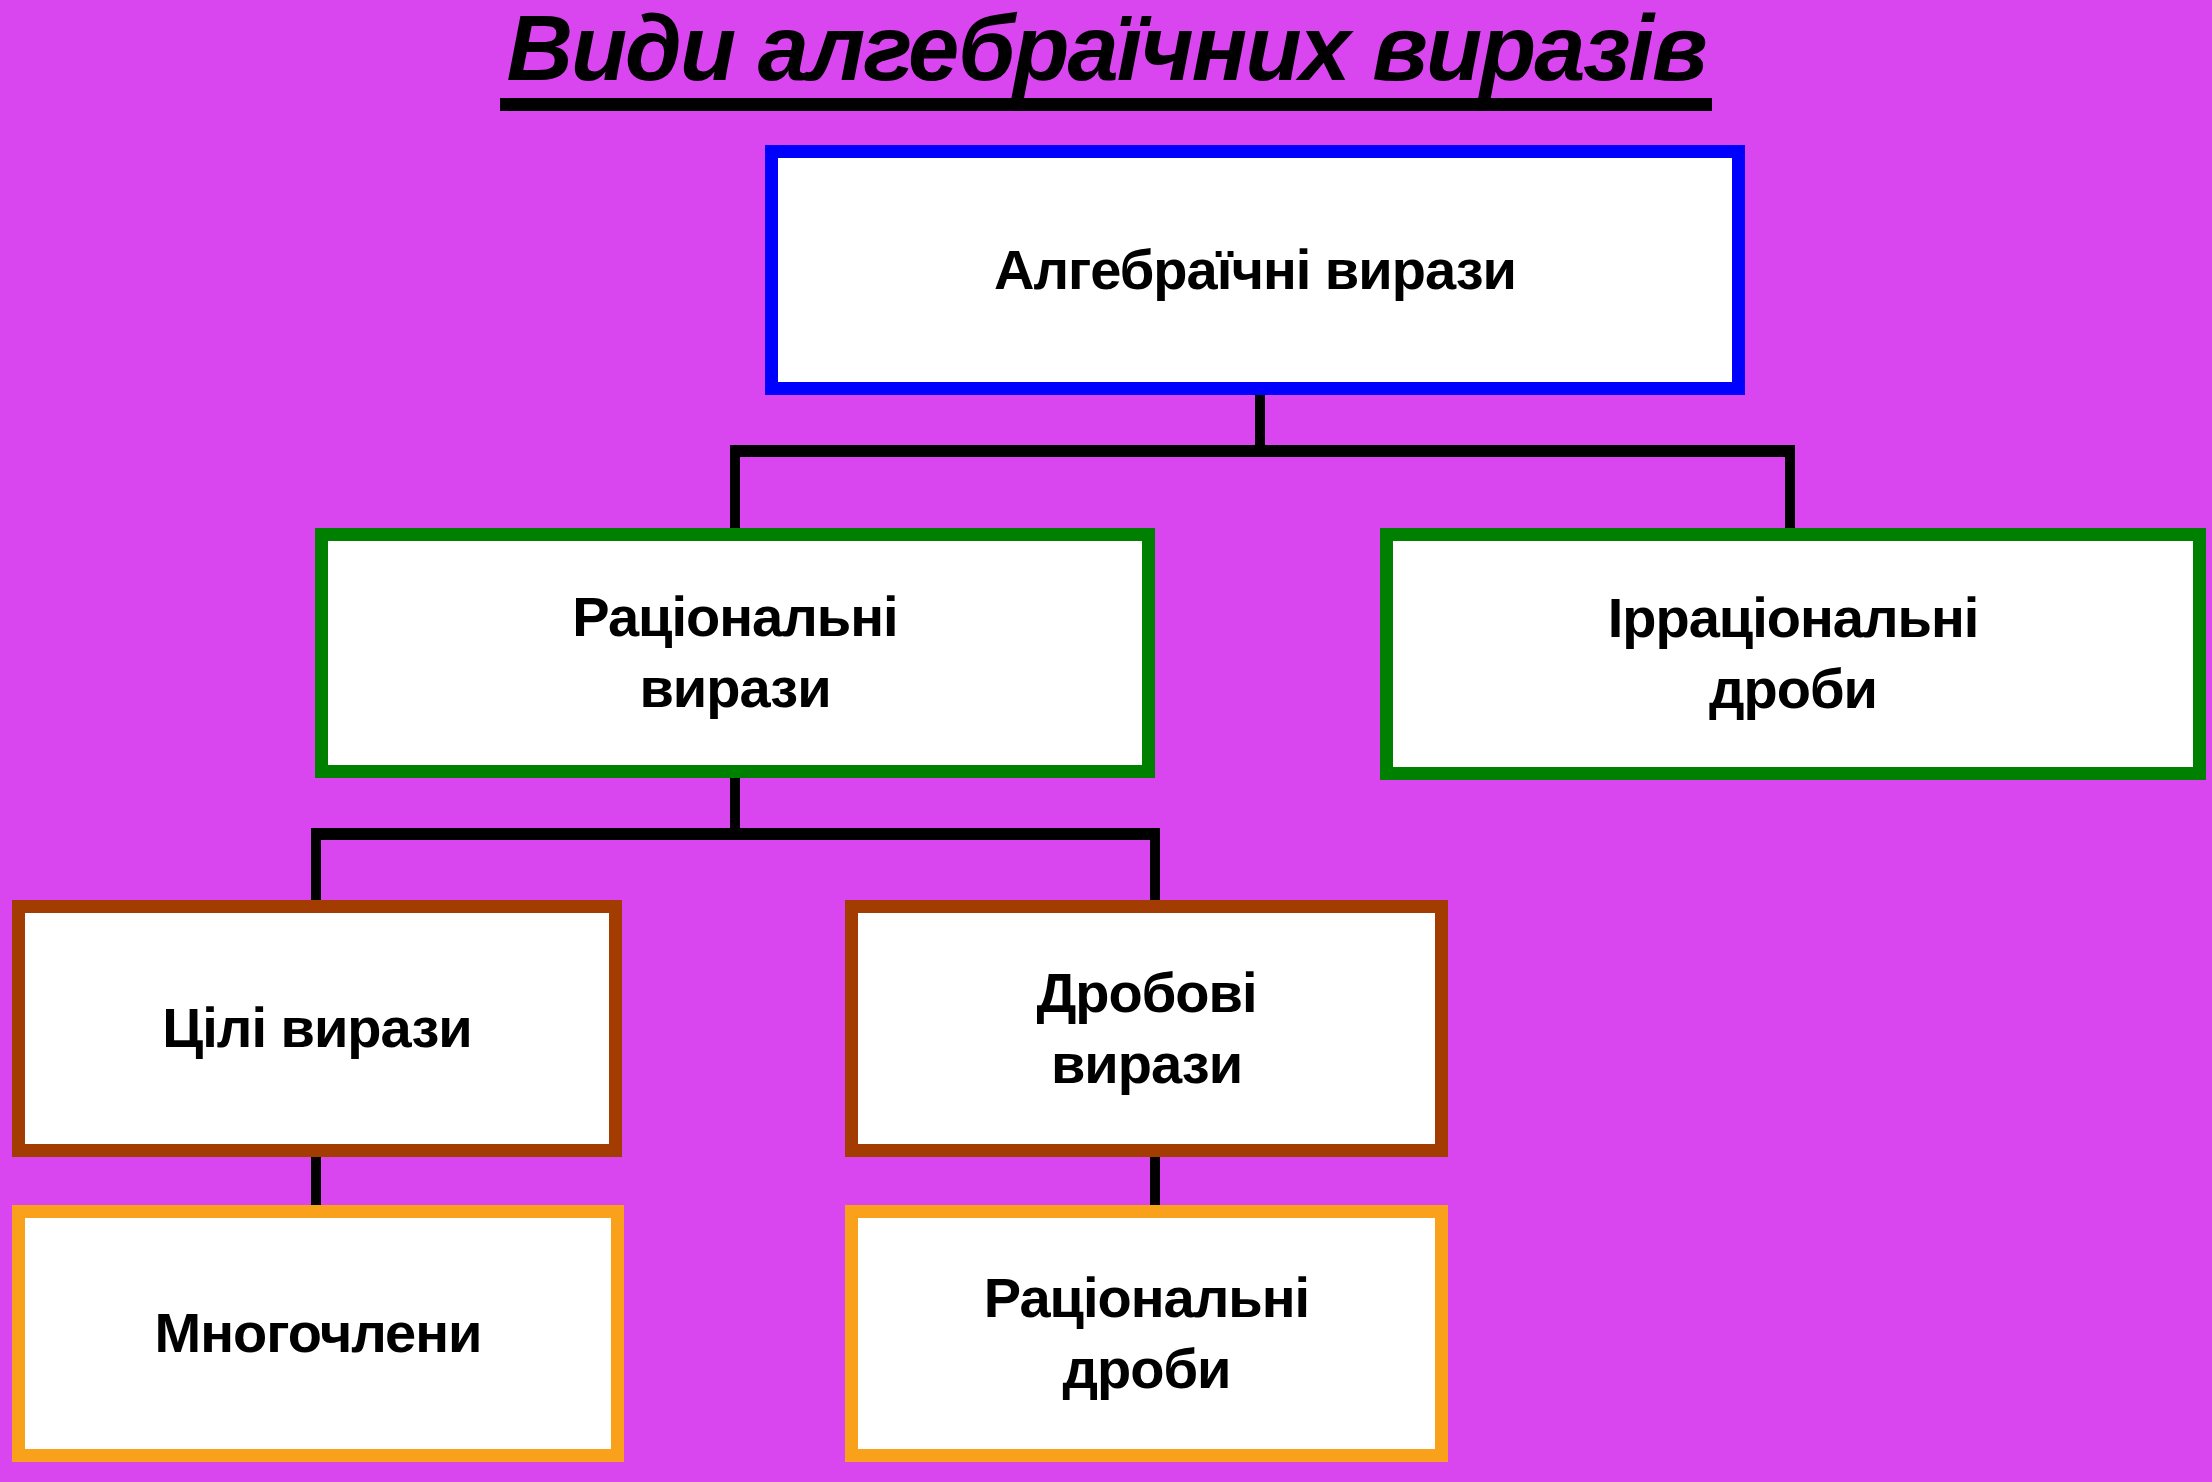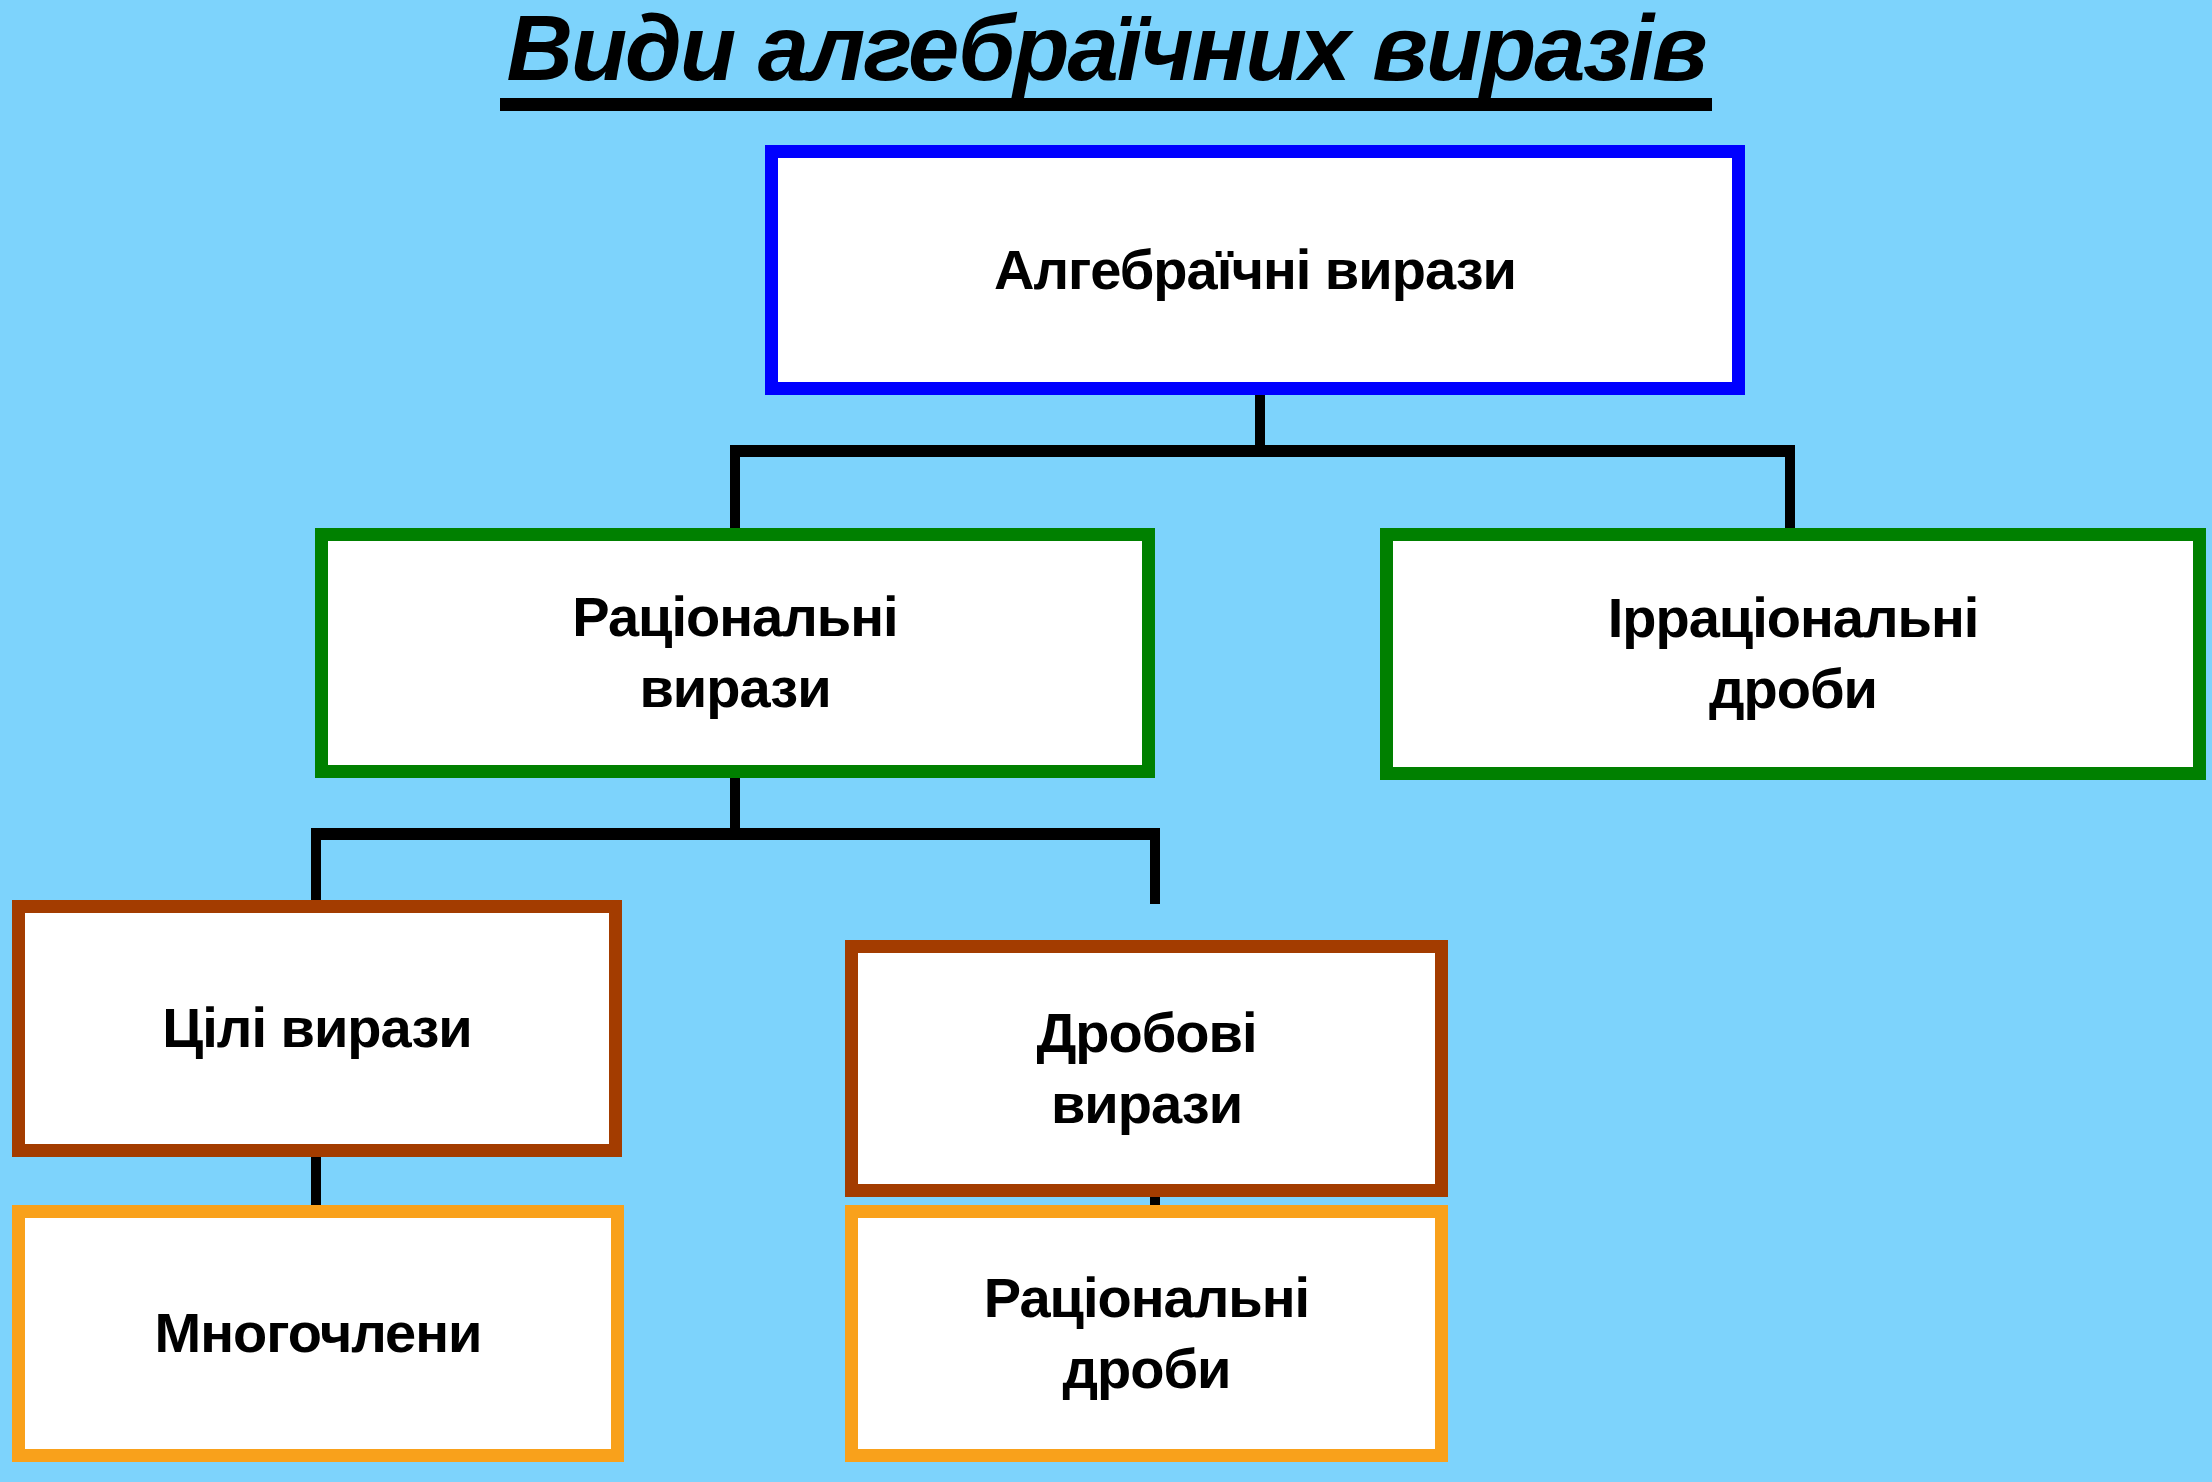--- a/index.html
+++ b/index.html
@@ -5,21 +5,21 @@
   html, body {
     margin: 0;
     padding: 0;
     background: #ffffff;
     font-family: "Liberation Sans", "DejaVu Sans", sans-serif;
   }
   .canvas {
     position: relative;
     width: 2212px;
     height: 1482px;
-    background: #7dd3fc;
+    background: #d946ef;
     overflow: hidden;
   }
   .diagram-title {
     position: absolute;
     left: 0;
     top: 2px;
     width: 2212px;
     text-align: center;
   }
   .diagram-title span {
@@ -53,21 +53,21 @@
   }
   .connector {
     position: absolute;
     background: #000000; 
   }
   
   .n-root        { left: 765px;  top: 145px;  width: 980px; height: 250px; }
   .n-rational    { left: 315px;  top: 528px;  width: 840px; height: 250px; }
   .n-irrational  { left: 1380px; top: 528px;  width: 826px; height: 252px; }
   .n-integer     { left: 12px;   top: 900px;  width: 610px; height: 257px; }
-  .n-fractional  { left: 845px;  top: 940px;  width: 603px; height: 257px; }
+  .n-fractional  { left: 845px;  top: 900px;  width: 603px; height: 257px; }
   .n-poly        { left: 12px;   top: 1205px; width: 612px; height: 257px; }
   .n-ratfrac     { left: 845px;  top: 1205px; width: 603px; height: 257px; }
   
   .c-root-stem        { left: 1255px; top: 395px;  width: 10px;   height: 60px; }
   .c-level1-bar       { left: 730px;  top: 445px;  width: 1065px; height: 12px; }
   .c-level1-left-drop { left: 730px;  top: 445px;  width: 10px;   height: 86px; }
   .c-level1-right-drop{ left: 1785px; top: 445px;  width: 10px;   height: 86px; }
   .c-rational-stem    { left: 730px;  top: 778px;  width: 10px;   height: 60px; }
   .c-level2-bar       { left: 311px;  top: 828px;  width: 849px;  height: 12px; }
   .c-level2-left-drop { left: 311px;  top: 828px;  width: 10px;   height: 76px; }

